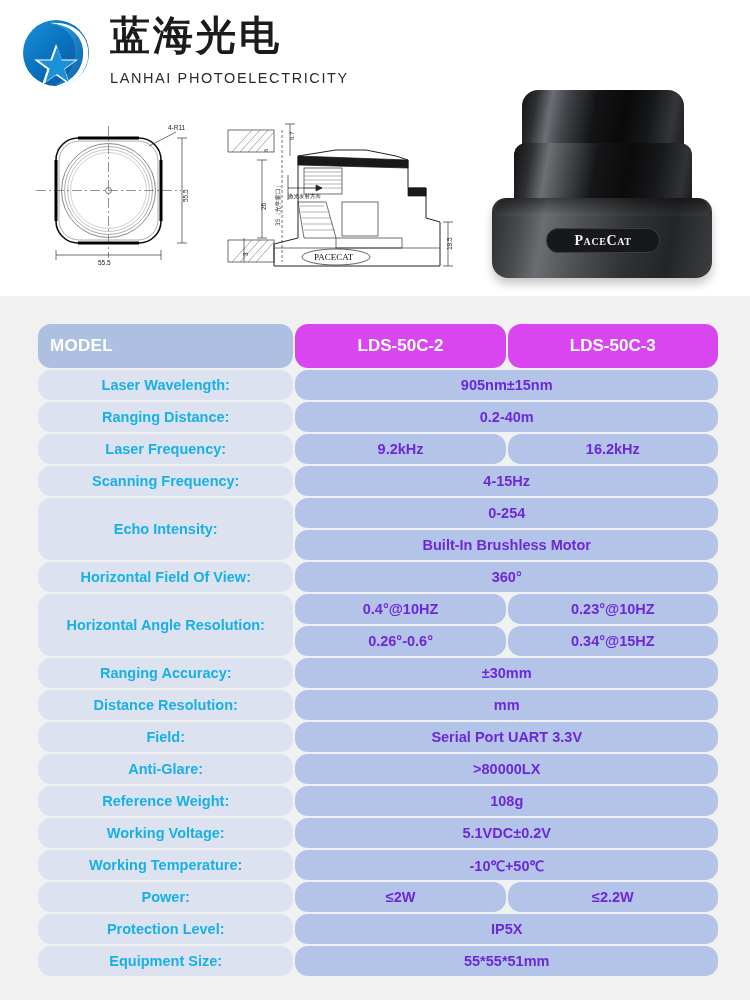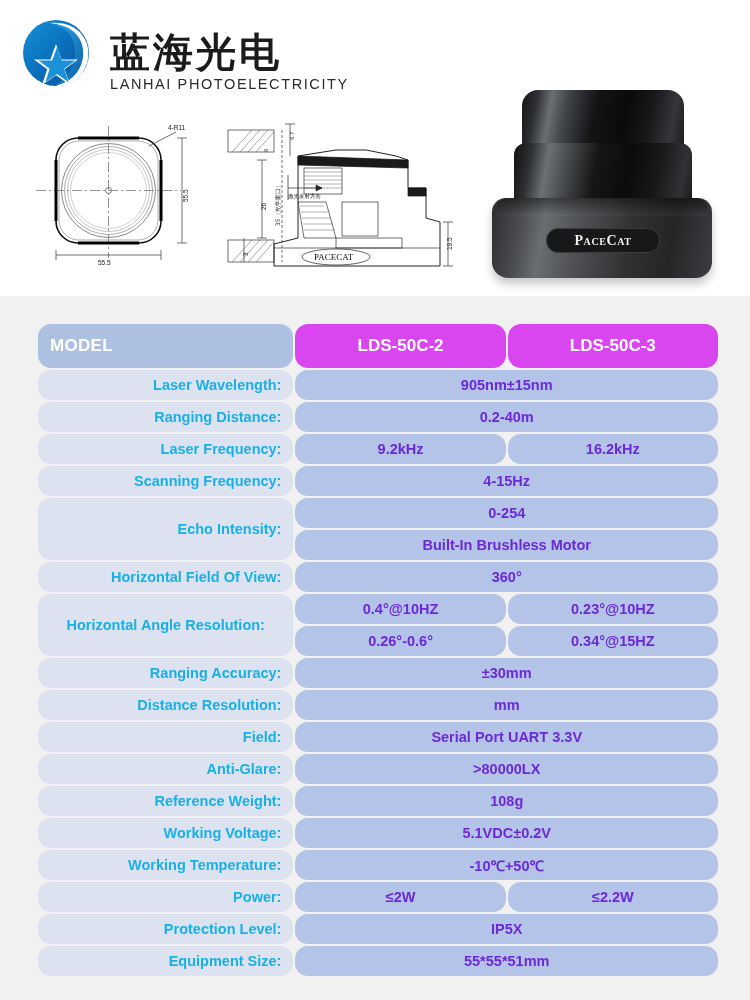--- a/index.html
+++ b/index.html
@@ -23,21 +23,21 @@
     height: 296px;
     background: #ffffff;
   }
 
   
   .logo-block {
     position: absolute;
     left: 18px;
     top: 14px;
     display: flex;
-    align-items: flex-end;
+    align-items: flex-start;
   }
   .logo-mark {
     width: 82px;
     height: 78px;
     position: relative;
     flex: none;
   }
   .logo-text-group {
     margin-left: 10px;
     display: flex;
@@ -51,21 +51,21 @@
     color: #1b1b1b;
     letter-spacing: 3px;
     line-height: 1.05;
   }
   .logo-en {
     font-family: "Liberation Sans", sans-serif;
     font-size: 14.5px;
     font-weight: normal;
     color: #2b2b2b;
     letter-spacing: 1.6px;
-    margin-top: 3px;
+    margin-top: 14px;
   }
 
   
   .drawings {
     position: absolute;
     left: 36px;
     top: 118px;
     width: 420px;
     height: 165px;
   }
@@ -163,21 +163,21 @@
   td.hdr-val {
     background: #d946ef;
     color: #ffffff;
     font-size: 17px;
     height: 44px;
     text-align: center;
   }
   td.lbl {
     background: #dde2f0;
     color: #17b0e8;
-    text-align: right;
+    text-align: center;
     height: 30px;
     white-space: nowrap;
   }
   td.lbl.center {
     text-align: center;
   }
   td.val {
     background: #b3c4e8;
     color: #6d28d9;
     text-align: center;

